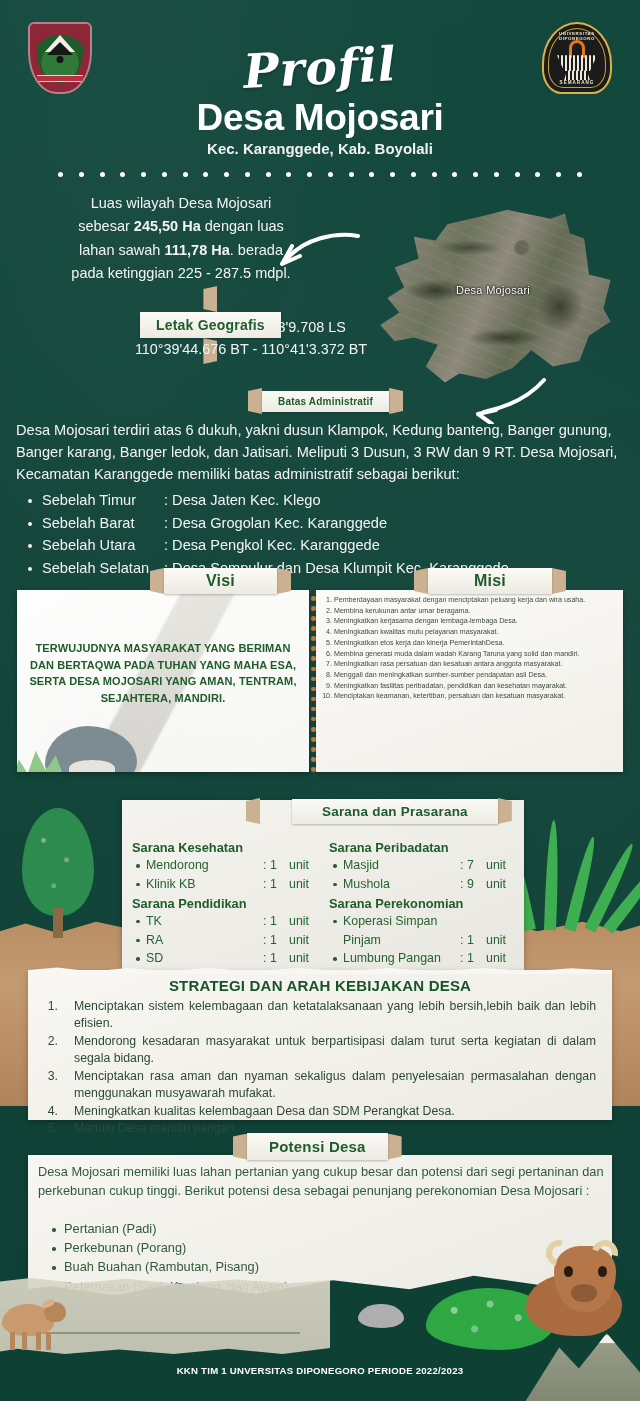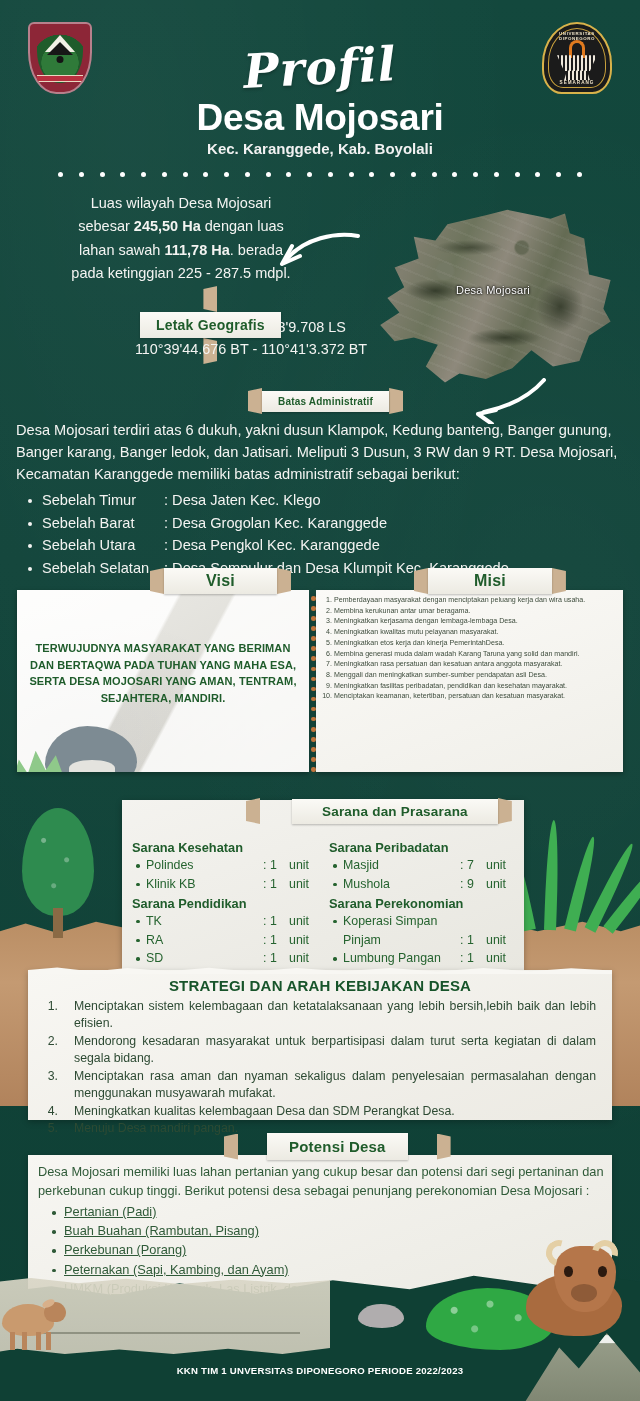--- a/index.html
+++ b/index.html
@@ -261,21 +261,21 @@
   .strategi-list li .body { flex:1; text-align:justify;margin-left:14px; }
 
   
   .potensi-card {
     position:absolute; left:28px; top:1155px; width:584px; height:140px;
     background:linear-gradient(160deg,#f7f6f2,#ebeae3);
     box-shadow:0 2px 6px rgba(0,0,0,.25);
   }
   .potensi-text { position:absolute; left:38px; top:1163px; width:566px;
     color:#2f5a38; font-size:12.8px; line-height:1.45; }
-  .potensi-text ul { list-style:none; margin-top:2px;text-decoration:underline; }
+  .potensi-text ul { list-style:none; margin-top:19px; }
   .potensi-text li { position:relative; padding-left:26px; line-height:1.5; }
   .potensi-text li:before { content:""; position:absolute; left:14px; top:9px;
     width:3.5px; height:3.5px; border-radius:50%; background:#2f5a38; }
 
   
   .bottom-green {
     position:absolute; left:0; right:0; top:1250px; height:151px; background:#0f4034;
     clip-path:polygon(0 28%,8% 24%,18% 30%,28% 22%,40% 29%,52% 20%,64% 26%,74% 17%,
       84% 23%,92% 16%,100% 21%,100% 100%,0 100%);
   }
@@ -539,21 +539,21 @@
   <div class="banner" style="left:246px; top:798px;">
     <div class="tab"></div>
     <div class="label" style="font-size:13.5px;padding:5px 30px;margin-left:32px;">Sarana dan Prasarana</div>
     <div class="tab r"></div>
   </div>
 
   <div class="sarana-body">
     <div class="sarana-col">
       <h4>Sarana Kesehatan</h4>
       <div class="row">
-        <span class="nm">Polindes</span>
+        <span class="nm">Mendorong</span>
         <span class="ct">: 1</span>
         <span class="un">unit</span>
       </div>
       <div class="row">
         <span class="nm">Klinik KB</span>
         <span class="ct">: 1</span>
         <span class="un">unit</span>
       </div>
       <h4>Sarana Pendidikan</h4>
       <div class="row">
@@ -633,31 +633,31 @@
         <span class="num">4.</span>
         <span class="body">Meningkatkan kualitas kelembagaan Desa dan SDM Perangkat Desa.</span>
       </li>
     <li>
         <span class="num">5.</span>
         <span class="body">Menuju Desa mandiri pangan.</span>
       </li>
   </ul>
 
   <div class="potensi-card"></div>
-  <div class="banner" style="left:224px; top:1133px;gap:29px;">
+  <div class="banner" style="left:233px; top:1133px;">
     <div class="tab"></div>
     <div class="label" style="font-size:15px;padding:5px 22px;">Potensi Desa</div>
     <div class="tab r"></div>
   </div>
   <div class="potensi-text">
     <div>Desa Mojosari memiliki luas lahan pertanian yang cukup besar dan potensi dari segi pertaninan dan perkebunan cukup tinggi. Berikut potensi desa sebagai penunjang perekonomian Desa Mojosari :</div>
     <ul>
       <li>Pertanian (Padi)</li>
+      <li>Perkebunan (Porang)</li>
       <li>Buah Buahan (Rambutan, Pisang)</li>
-      <li>Perkebunan (Porang)</li>
       <li>Peternakan (Sapi, Kambing, dan Ayam)</li>
       <li>UMKM (Produksi Kerupuk, Las Listrik, dan Sablon)</li>
     </ul>
   </div>
 
   <div class="bottom-green"></div>
   <div class="paper-scrap">
       <div class="ln"></div>
     </div>
   <div class="sheep">

